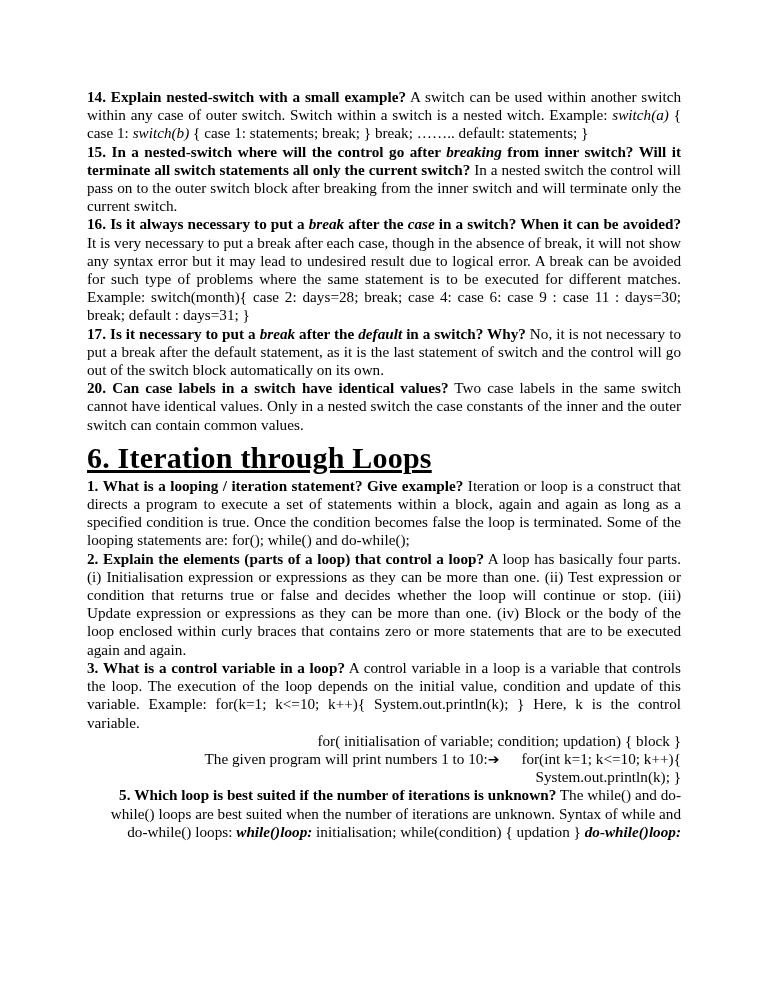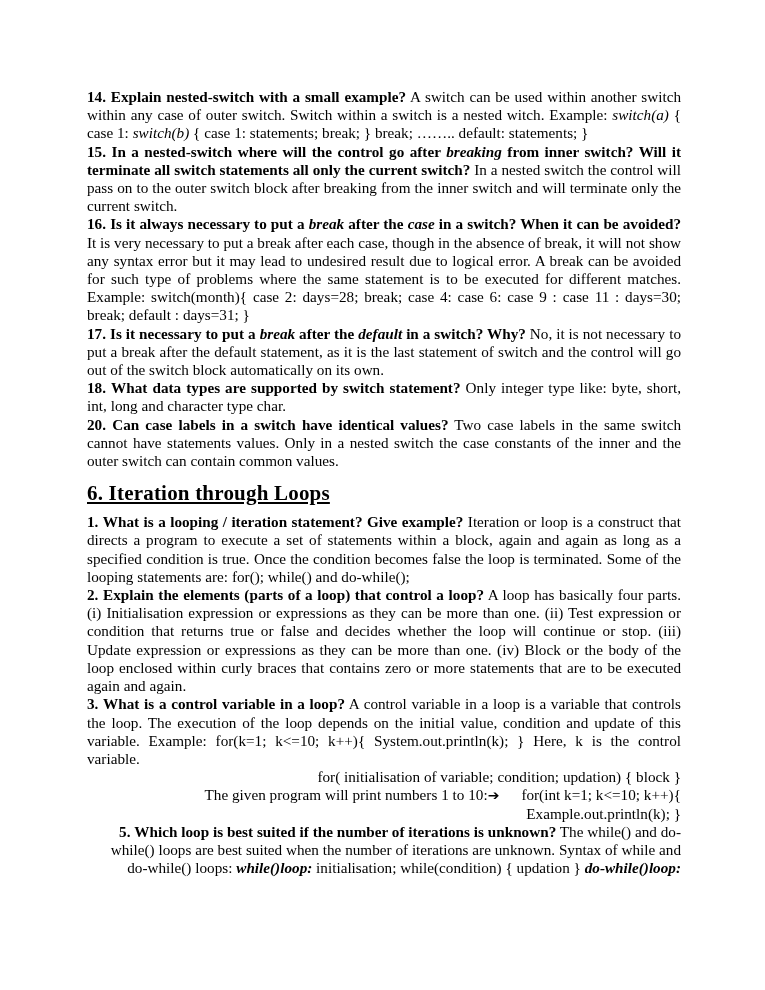--- a/index.html
+++ b/index.html
@@ -45,21 +45,21 @@
     font-style: italic;
   }
   .bi {
     font-weight: bold;
     font-style: italic;
     margin-top: 28px;
   }
   h2.section-heading {
     margin: 8px 0 4px 0;
     padding: 0;
-    font-size: 21px;
+    font-size: 30px;
     line-height: 31px;
     font-weight: bold;
     text-decoration: underline;
     text-underline-offset: 2px;
     letter-spacing: 0.2px;
     display: inline-block;
   }
   .heading-wrap {
     display: block;
   }
@@ -77,37 +77,36 @@
   <div class="content">
 
     <p class="qa"><span class="q">14.</span> <span class="q">Explain nested-switch with a small example?</span><span> A switch can be used within another switch within any case of outer switch. Switch within a switch is a nested witch. Example: </span><span class="i">switch(a)</span><span> { case 1: </span><span class="i">switch(b)</span><span> { case 1: statements; break; } break; …….. default: statements; }</span></p>
 
     <p class="qa"><span class="q">15.</span> <span class="q">In a nested-switch where will the control go after </span><span class="bi">breaking</span><span class="q"> from inner switch? Will it terminate all switch statements all only the current switch?</span><span> In a nested switch the control will pass on to the outer switch block after breaking from the inner switch and will terminate only the current switch.</span></p>
 
     <p class="qa"><span class="q">16.</span> <span class="q">Is it always necessary to put a </span><span class="bi">break</span><span class="q"> after the </span><span class="bi">case</span><span class="q"> in a switch? When it can be avoided?</span><span> It is very necessary to put a break after each case, though in the absence of break, it will not show any syntax error but it may lead to undesired result due to logical error. A break can be avoided for such type of problems where the same statement is to be executed for different matches. Example: switch(month){ case 2: days=28; break; case 4: case 6: case 9 : case 11 : days=30; break; default : days=31; }</span></p>
 
     <p class="qa"><span class="q">17.</span> <span class="q">Is it necessary to put a </span><span class="bi">break</span><span class="q"> after the </span><span class="bi">default</span><span class="q"> in a switch? Why?</span><span> No, it is not necessary to put a break after the default statement, as it is the last statement of switch and the control will go out of the switch block automatically on its own.</span></p>
 
-    <p class="qa"><span class="q">18.</span> <span class="q">What data types are supported by switch statement?</span><span> Only integer type like: byte, short, int, long and character type char.</span></p>
 
-    <p class="qa"><span class="q">20.</span> <span class="q">Can case labels in a switch have identical values?</span><span> Two case labels in the same switch cannot have statements values. Only in a nested switch the case constants of the inner and the outer switch can contain common values.</span></p>
+    <p class="qa"><span class="q">20.</span> <span class="q">Can case labels in a switch have identical values?</span><span> Two case labels in the same switch cannot have identical values. Only in a nested switch the case constants of the inner and the outer switch can contain common values.</span></p>
 
     <div class="heading-wrap">
       <h2 class="section-heading">6. Iteration through Loops</h2>
     </div>
 
     <p class="qa"><span class="q">1.</span> <span class="q">What is a looping / iteration statement? Give example?</span><span> Iteration or loop is a construct that directs a program to execute a set of statements within a block, again and again as long as a specified condition is true. Once the condition becomes false the loop is terminated. Some of the looping statements are: for(); while() and do-while();</span></p>
 
     <p class="qa"><span class="q">2.</span> <span class="q">Explain the elements (parts of a loop) that control a loop?</span><span> A loop has basically four parts. (i) Initialisation expression or expressions as they can be more than one. (ii) Test expression or condition that returns true or false and decides whether the loop will continue or stop. (iii) Update expression or expressions as they can be more than one. (iv) Block or the body of the loop enclosed within curly braces that contains zero or more statements that are to be executed again and again.</span></p>
 
     <p class="qa"><span class="q">3.</span> <span class="q">What is a control variable in a loop?</span><span> A control variable in a loop is a variable that controls the loop. The execution of the loop depends on the initial value, condition and update of this variable. Example: for(k=1; k&lt;=10; k++){ System.out.println(k); } Here, k is the control variable.</span></p>
 
 
     <p class="qa flush">for( initialisation of variable; condition; updation) { block }</p>
 
     <p class="qa flush"><span>The given program will print numbers 1 to 10:</span><span class="arrow">➔</span><span class="gap-sm"></span><span>for(int k=1; k&lt;=10; k++){</span></p>
 
-    <p class="qa flush">Example.out.println(k); }</p>
+    <p class="qa flush">System.out.println(k); }</p>
 
     <p class="qa flush"><span class="q">5.</span> <span class="q">Which loop is best suited if the number of iterations is unknown?</span><span> The while() and do-while() loops are best suited when the number of iterations are unknown. Syntax of while and do-while() loops: </span><span class="bi">while()loop:</span><span> initialisation; while(condition) { updation } </span><span class="bi">do-while()loop:</span></p>
 
   </div>
 </div>
 
 </body></html>

